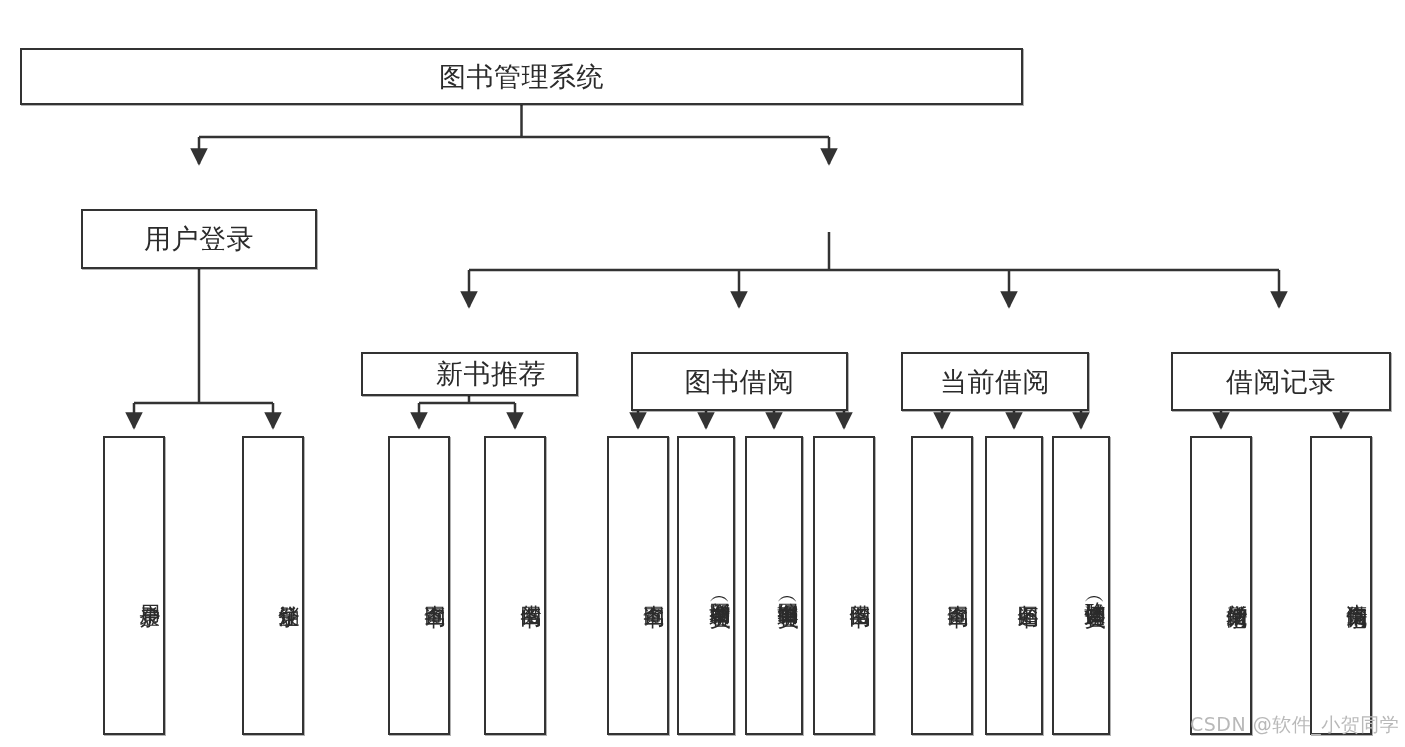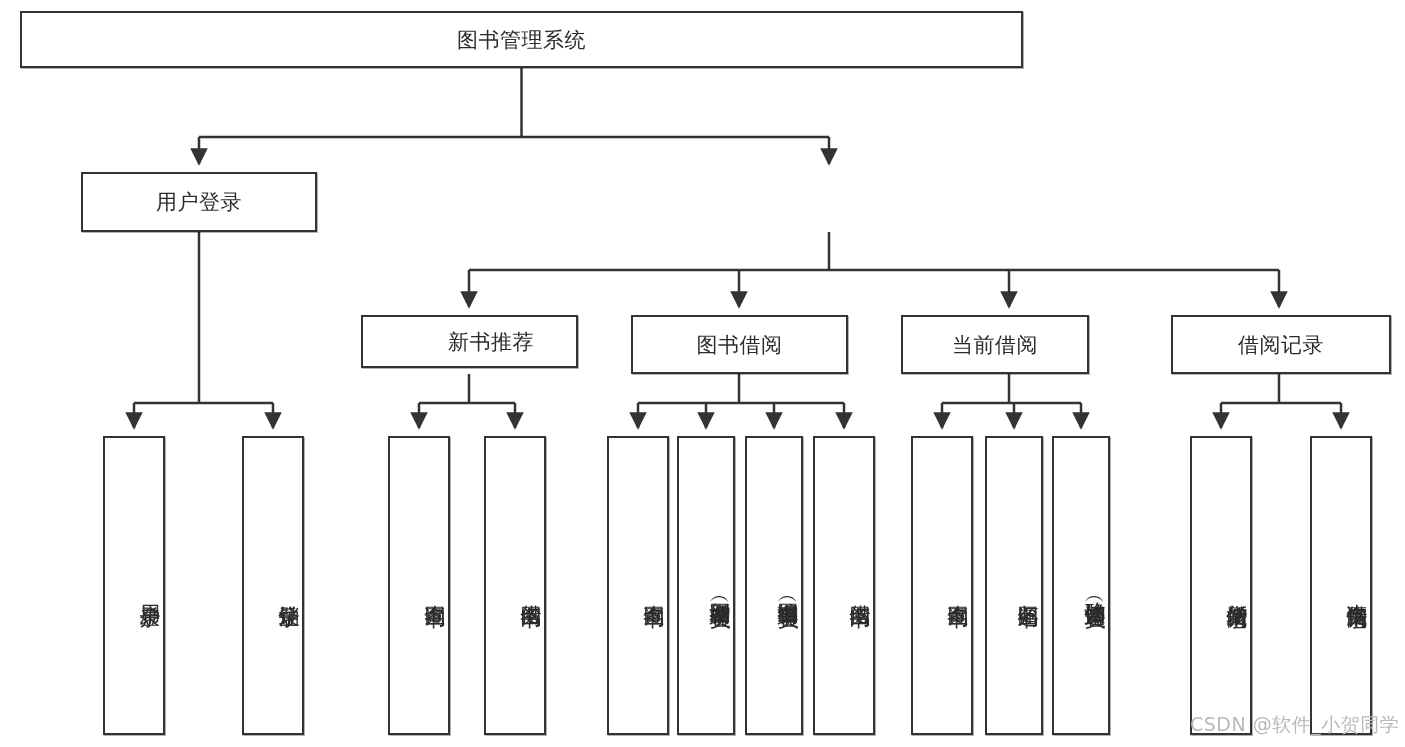--- a/index.html
+++ b/index.html
@@ -29,22 +29,23 @@
     box-sizing: border-box;
     background: #ffffff;
     border: 2px solid #333333;
     box-shadow: 1px 1px 0 0 rgba(0,0,0,0.30);
     display: flex;
     align-items: center;
     justify-content: center;
     color: #2b2b2b;
   }
   .node.horiz {
-    font-size: 21px;
+    font-size: 27px;
     letter-spacing: 0.5px;
+    margin-top: 37px;
   }
   .node.vert {
     writing-mode: vertical-rl;
     text-orientation: upright;
     font-size: 21px;
     line-height: 1.32;
     letter-spacing: 1px;
     align-items: flex-start;
     padding-top: 8px;
   }
@@ -118,21 +119,21 @@
   </svg>
 
   <div class="node horiz" style="left: 20px; top: 11px; width: 1003px; height: 57px;">
     <span>图书管理系统</span>
   </div>
 
   <div class="node horiz" style="left: 81px; top: 172px; width: 236px; height: 60px;">
     <span>用户登录</span>
   </div>
 
-  <div class="node horiz" style="left: 361px; top: 315px; width: 217px; height: 53px; padding-left: 43px;">
+  <div class="node horiz" style="left: 361px; top: 315px; width: 217px; height: 44px; padding-left: 43px;">
     <span>新书推荐</span>
   </div>
   <div class="node horiz" style="left: 631px; top: 315px; width: 217px; height: 59px;">
     <span>图书借阅</span>
   </div>
   <div class="node horiz" style="left: 901px; top: 315px; width: 188px; height: 59px;">
     <span>当前借阅</span>
   </div>
   <div class="node horiz" style="left: 1171px; top: 315px; width: 220px; height: 59px;">
     <span>借阅记录</span>

